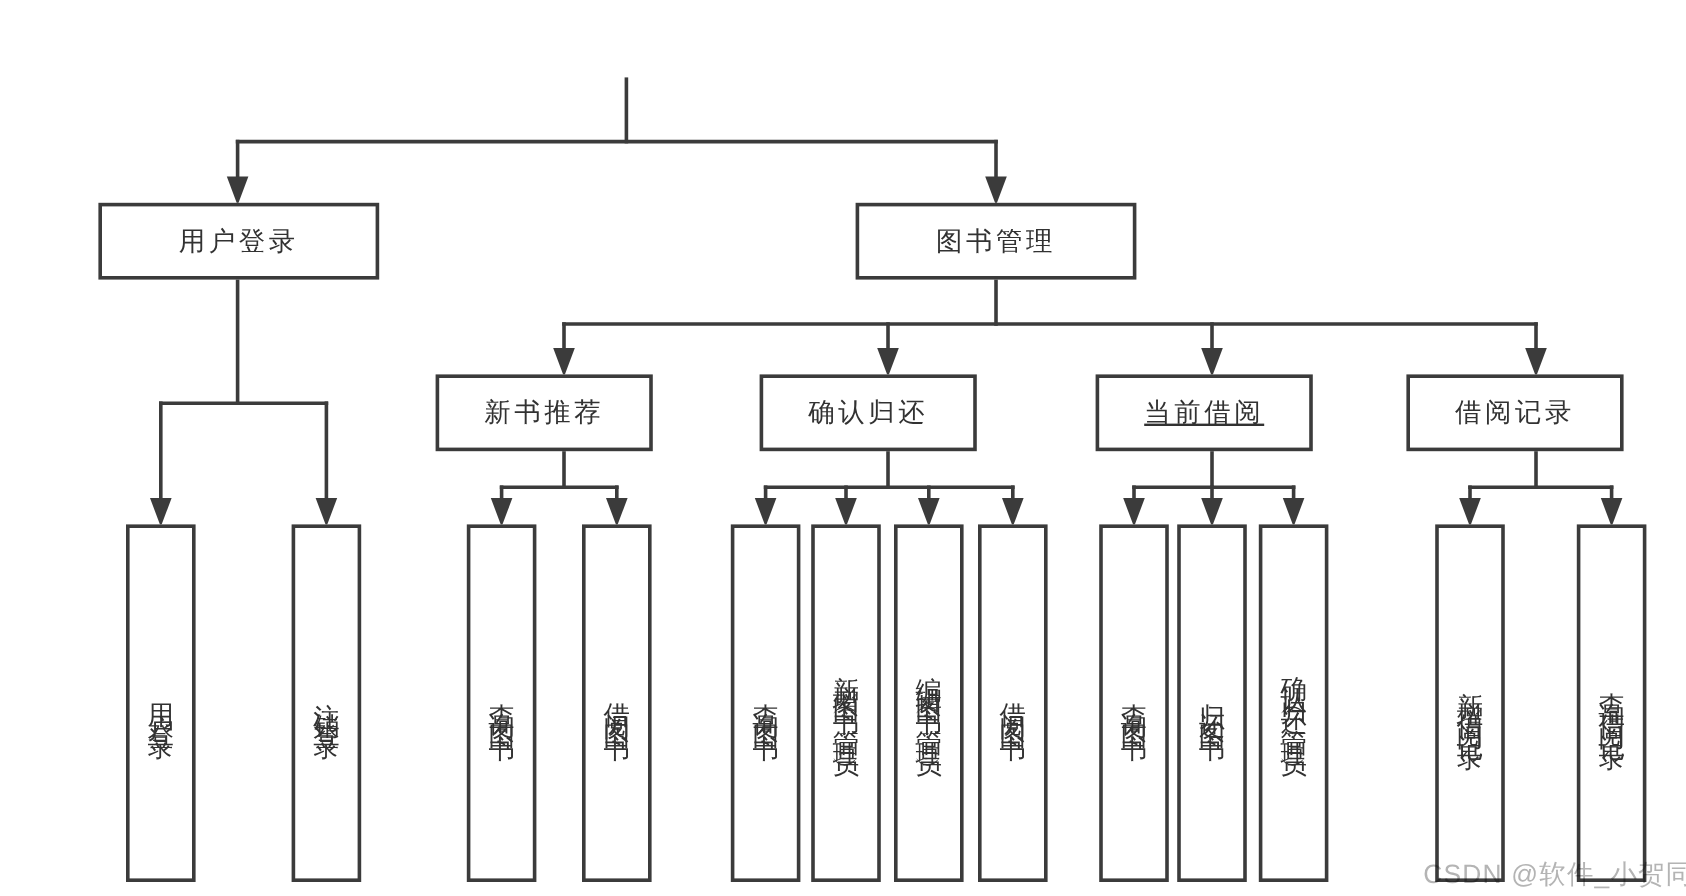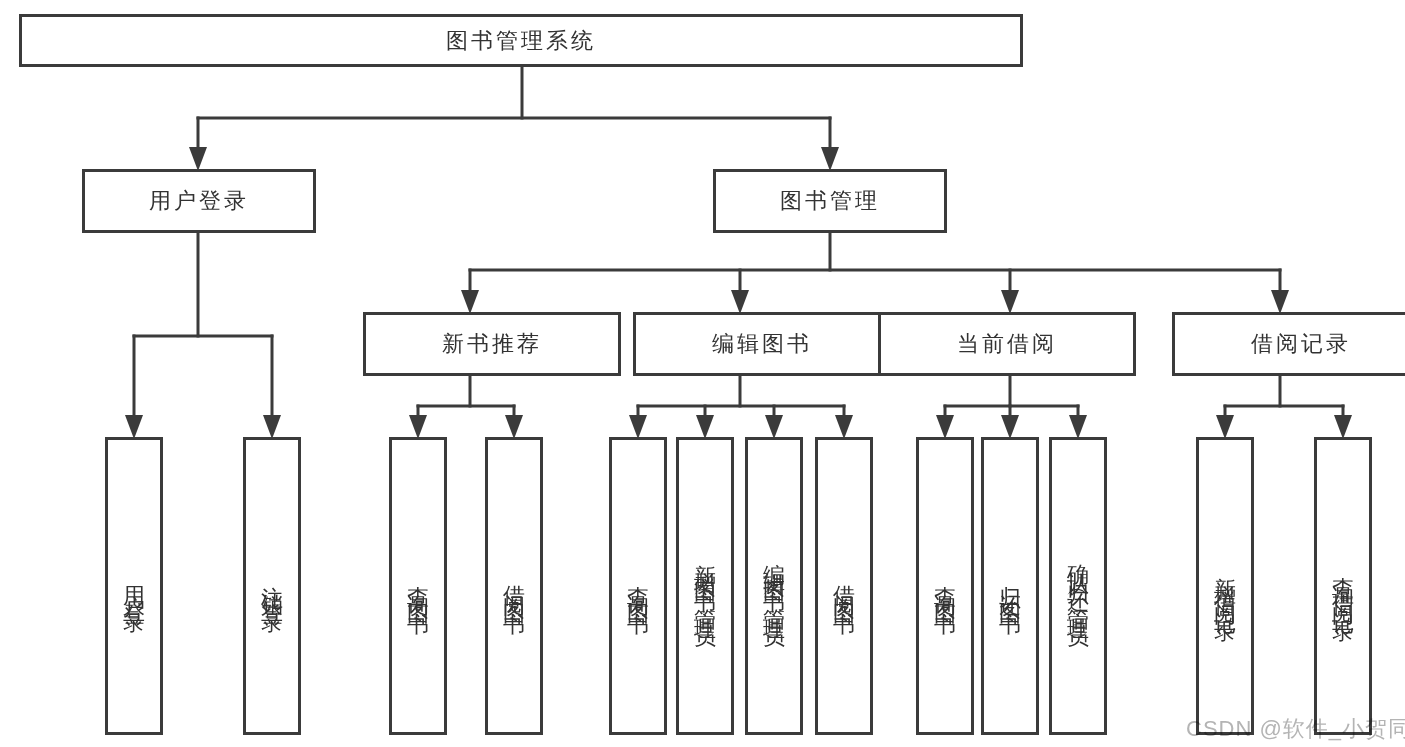--- a/index.html
+++ b/index.html
@@ -28,21 +28,21 @@
     color: #323232;
   }
   .node span {
     font-size: 22px;
     letter-spacing: 3px;
     color: #323232;
     white-space: nowrap;
   }
   .root-box   { left: 19px;  top: 14px;  width: 1004px; height: 53px; }
   .l2         { top: 169px; height: 64px; width: 234px; }
-  .l3         { top: 312px; height: 64px; width: 258px; text-align: right; }
+  .l3         { top: 312px; height: 64px; width: 181px; text-align: right; }
   .vbox {
     position: absolute;
     top: 437px;
     height: 298px;
     width: 58px;
     box-sizing: border-box;
     border: 3px solid #3b3b3b;
     background: #ffffff;
     display: flex;
     align-items: center;
@@ -135,38 +135,35 @@
       <path d="M765 415 L783 415 L774 439 Z"></path>
       <path d="M835 415 L853 415 L844 439 Z"></path>
       <path d="M936 415 L954 415 L945 439 Z"></path>
       <path d="M1001 415 L1019 415 L1010 439 Z"></path>
       <path d="M1069 415 L1087 415 L1078 439 Z"></path>
       <path d="M1216 415 L1234 415 L1225 439 Z"></path>
       <path d="M1334 415 L1352 415 L1343 439 Z"></path>
     </g>
   </svg>
 
-  <div class="node root-box">
-    <span>图书管理系统</span>
-  </div>
 
   <div class="node l2" style="left:82px;">
     <span>用户登录</span>
   </div>
   <div class="node l2" style="left:713px;align-items:center;">
     <span>图书管理</span>
   </div>
 
   <div class="node l3" style="left:363px;">
     <span>新书推荐</span>
   </div>
   <div class="node l3" style="left:633px;">
-    <span>编辑图书</span>
-  </div>
-  <div class="node l3" style="left:878px;">
+    <span>确认归还</span>
+  </div>
+  <div class="node l3" style="left:913px;text-decoration:underline;">
     <span>当前借阅</span>
   </div>
   <div class="node l3" style="left:1172px;">
     <span>借阅记录</span>
   </div>
 
   <div class="vbox" style="left:105px;">
     <span>用户登录</span>
   </div>
   <div class="vbox" style="left:243px;">

